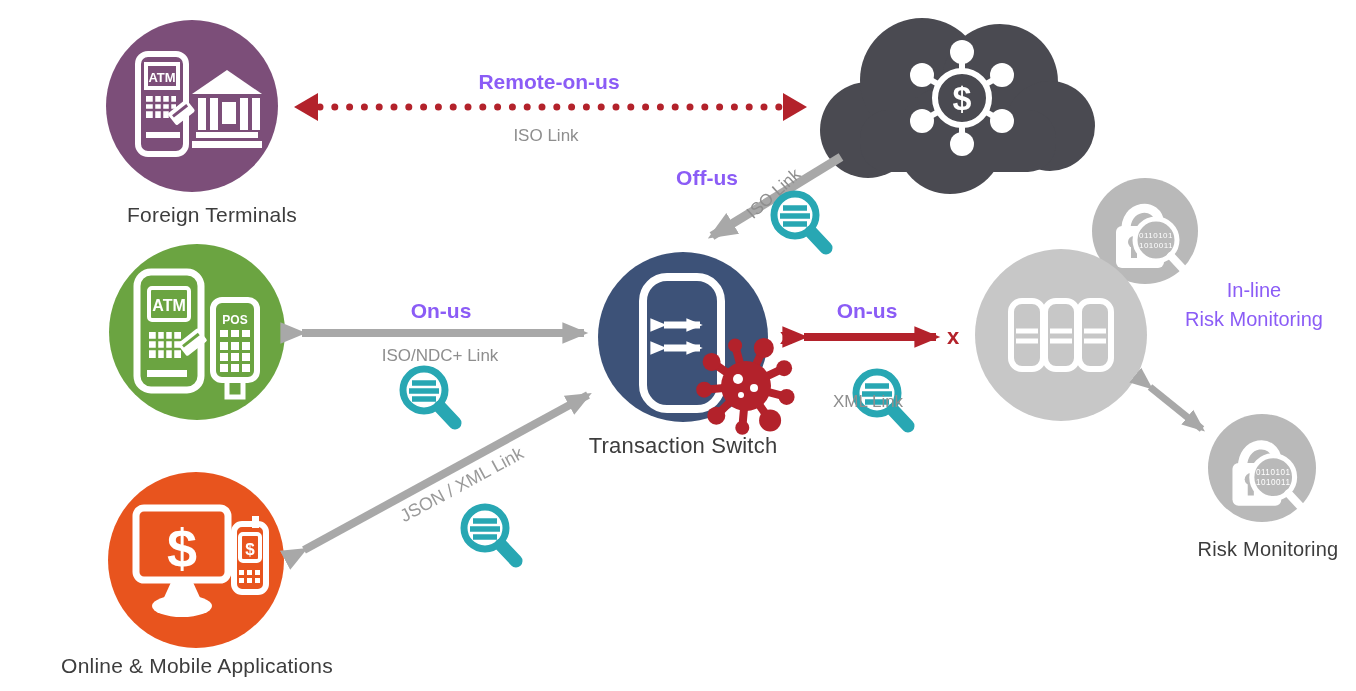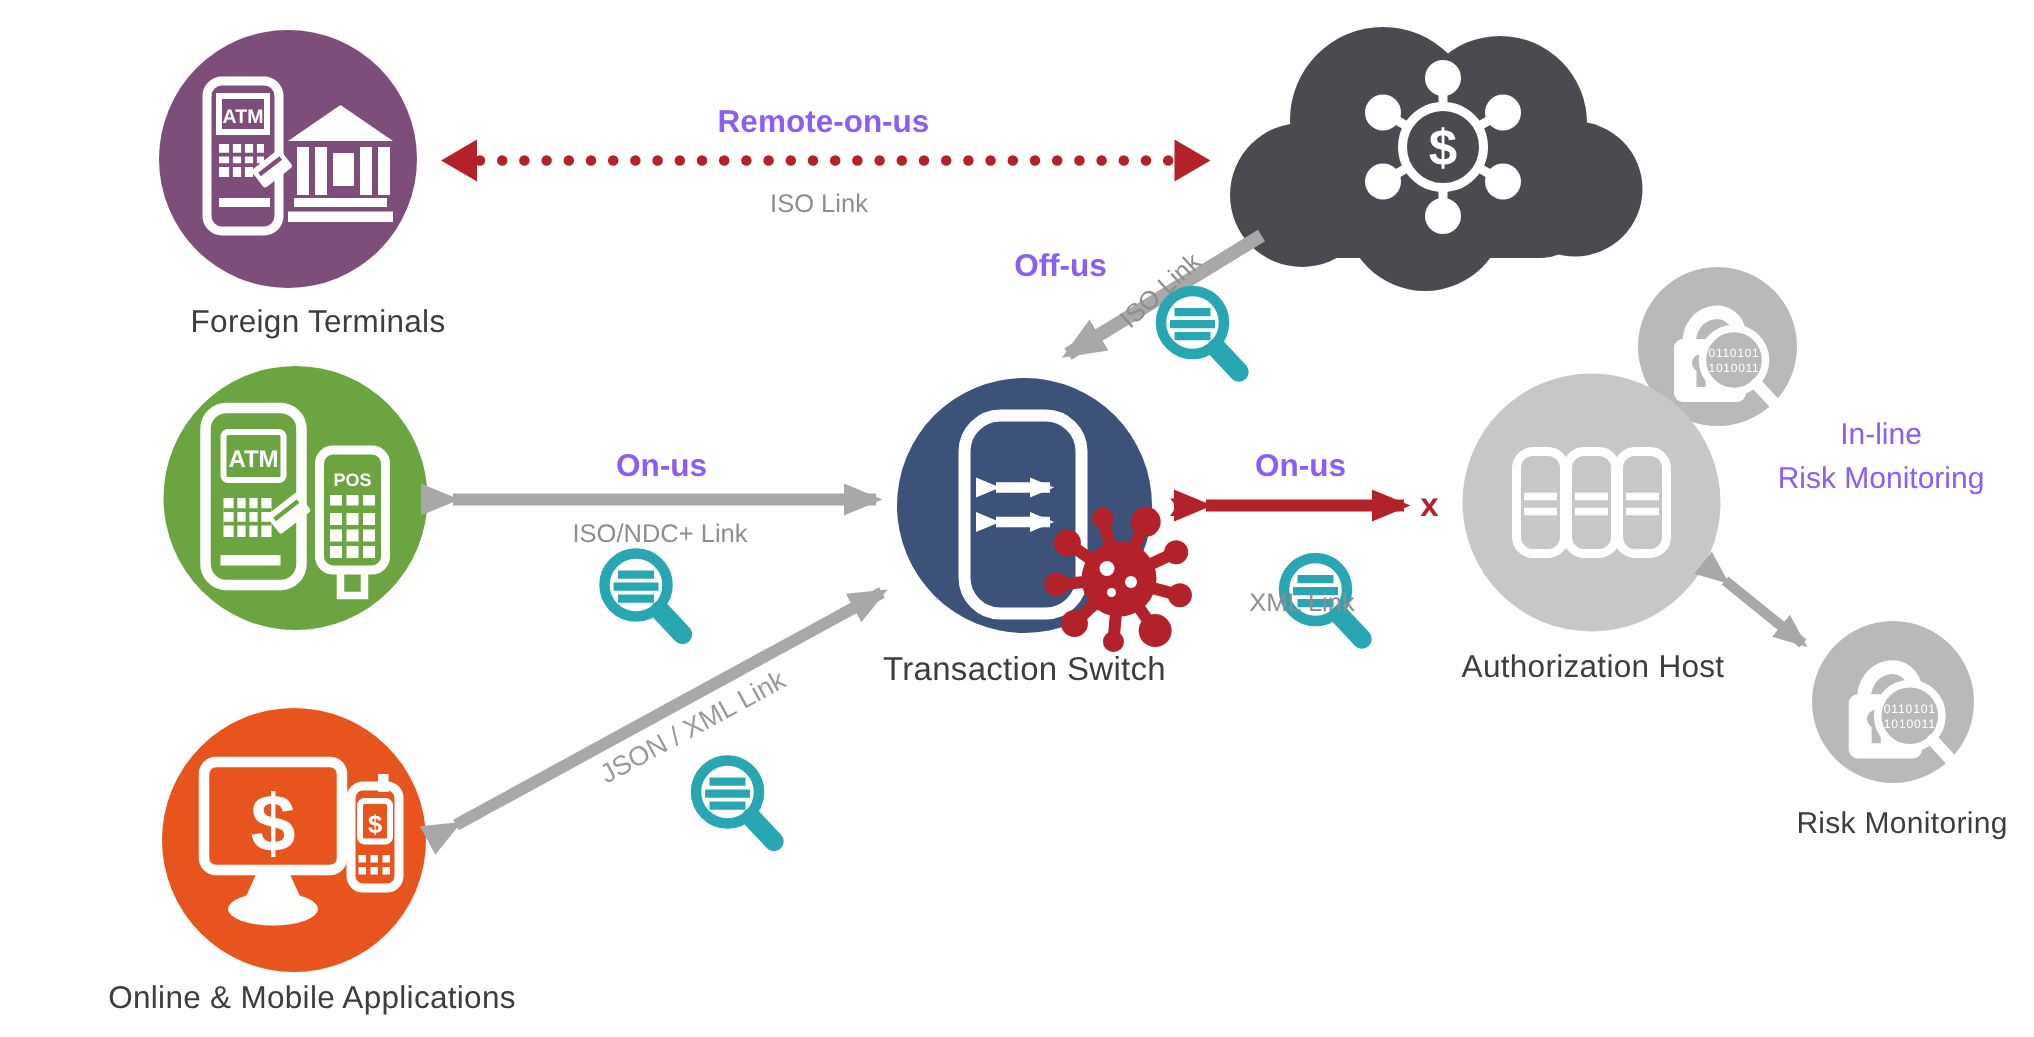--- a/index.html
+++ b/index.html
@@ -273,23 +273,22 @@
     <circle cx="30" cy="28" r="21" fill="#fff" stroke="#28a7b3" stroke-width="7"></circle>
     <g stroke="#28a7b3" stroke-width="5.5">
         <line x1="18" y1="21" x2="42" y2="21"></line>
         <line x1="15" y1="29" x2="45" y2="29"></line>
         <line x1="18" y1="37" x2="42" y2="37"></line>
       </g>
     <line x1="46" y1="45" x2="61" y2="61" stroke="#28a7b3" stroke-width="13" stroke-linecap="round"></line>
   </svg>
 
   <div class="lbl" style="left:196px;top:203px;margin-left:16px;">Foreign Terminals</div>
-  <div class="lbl" style="left:208px;top:654px;text-align:right;">Online &amp; Mobile Applications</div>
+  <div class="lbl" style="left:197px;top:654px;text-align:right;">Online &amp; Mobile Applications</div>
   <div class="lbl" style="left:683px;top:433px;font-size:22px;">Transaction Switch</div>
-  <div class="lbl" style="left:1062px;top:433px;">Authorization Host</div>
 
   <div class="twoline" style="left:1254px;top:276px;">
     <span style="display:block;">In-line</span>
     <span style="display:block;">Risk Monitoring</span>
   </div>
 
   <div class="lbl" style="left:1268px;top:538px;font-size:20px;">Risk Monitoring</div>
 
   <div class="route" style="left:549px;top:70px;">Remote-on-us</div>
   <div class="sub" style="left:546px;top:126px;">ISO Link</div>

